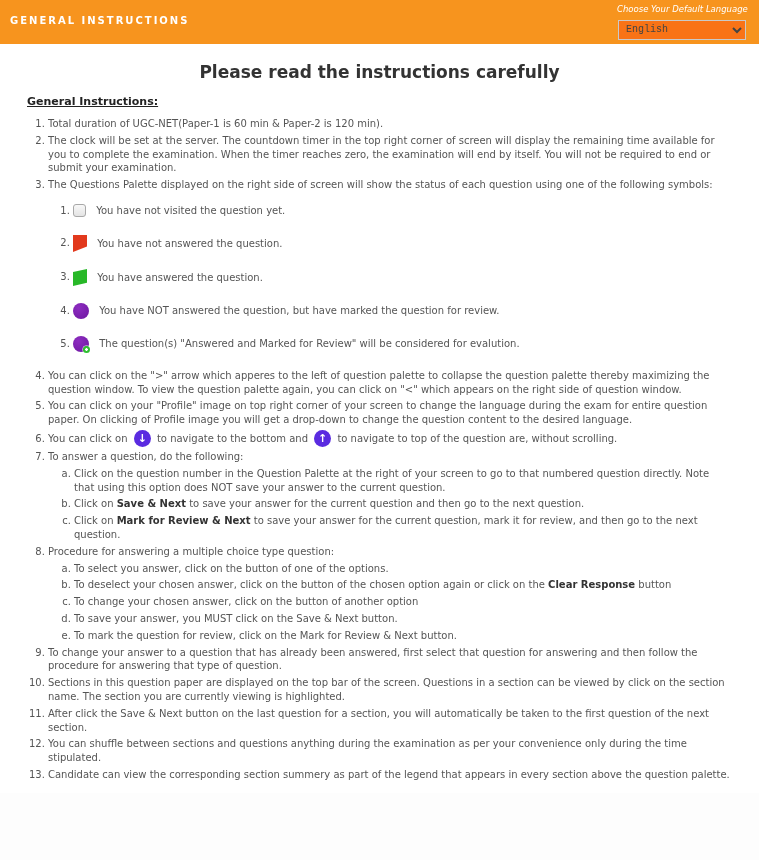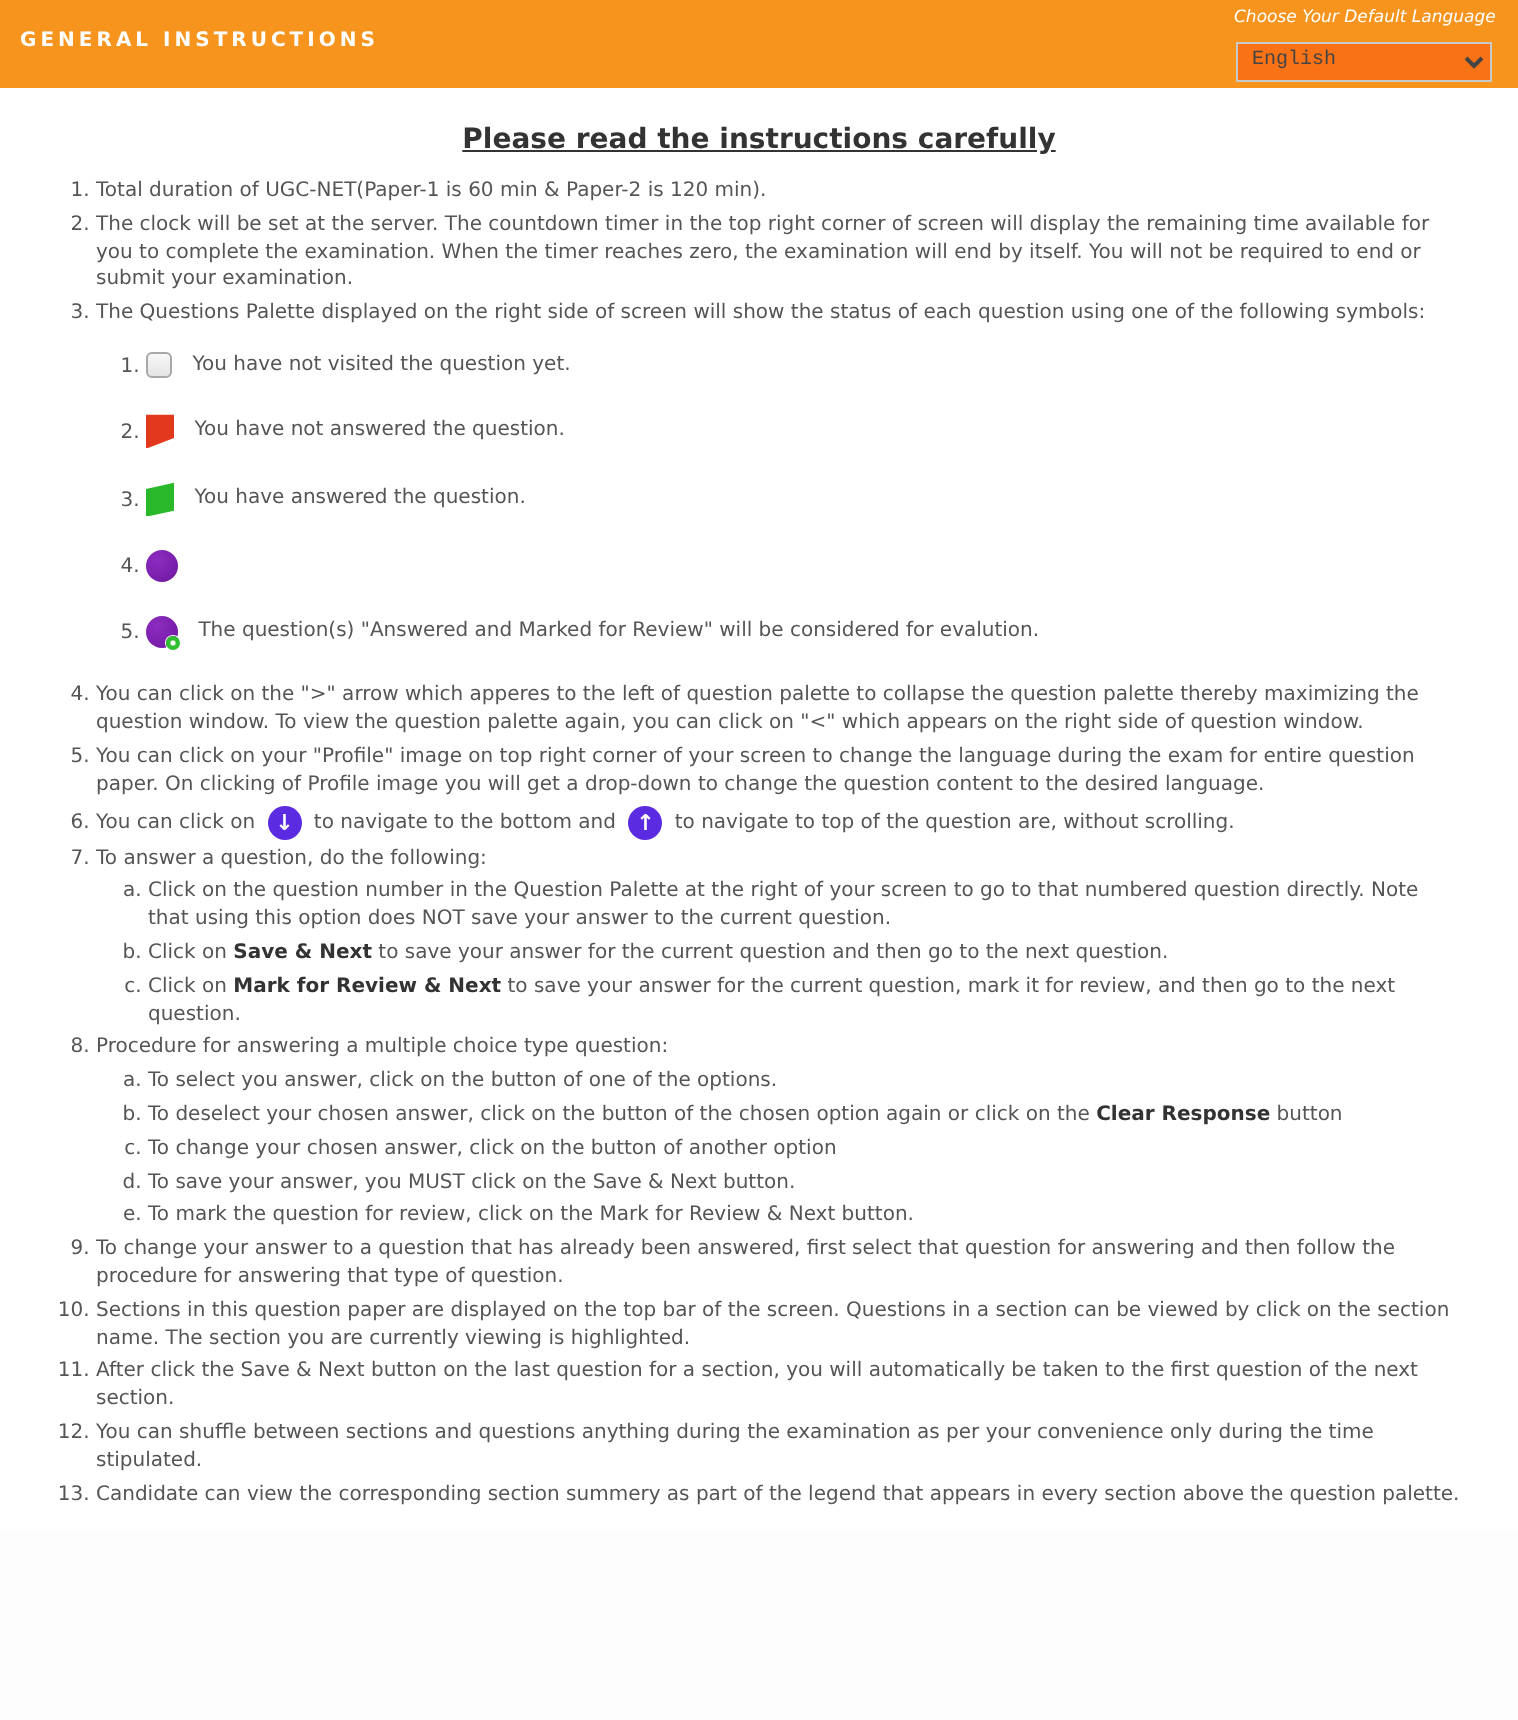--- a/index.html
+++ b/index.html
@@ -8,21 +8,21 @@
 
   
   .header { position:relative; background:#f7941e; height:44px; width:100%; }
   .header-title { position:absolute; left:10px; top:15px; color:#fff; font-weight:bold; font-size:10px; letter-spacing:2px; }
   .lang-box { position:absolute; right:12px; top:4px; width:130px; text-align:center; }
   .lang-label { color:#fff; font-size:8.5px; margin-bottom:3px; white-space:nowrap;font-style:italic; }
   .lang-select { width:128px; height:20px; font-size:10px; font-family:Liberation Mono, monospace; color:#444; background:#f97316; border:1px solid #c9c9c9; border-radius:0; padding:1px 3px; }
 
   
   .content { background:#fff; padding:12px 27px 8px 27px; }
-  .page-title { text-align:center; font-weight:bold; color:#333; font-size:14px; margin:6px 0 11px 0;text-decoration:underline; }
+  .page-title { text-align:center; font-weight:bold; color:#333; font-size:17px; margin:6px 0 11px 0; }
   .section-heading { font-size:11px; font-weight:bold; color:#222; text-decoration:underline; margin:13px 0 9px 0; }
 
   ol { margin:0 0 2px 0; padding-left:21px; }
   li { font-size:10px; line-height:1.38; margin-bottom:3px; color:#555; }
   ol.sub { padding-left:26px; margin-top:3px; }
   b { color:#333; }
 
   
   ol.symbols { padding-left:25px; margin:12px 0 16px 0; list-style-position:outside; }
   ol.symbols li { margin-bottom:17px; }
@@ -49,20 +49,21 @@
     <select class="lang-select">
       <option>English</option>
     </select>
   </div>
 </div>
 
 <div class="content">
 
   <div class="page-title">Please read the instructions carefully</div>
 
+  <div class="section-heading">General Instructions:</div>
 
   <ol start="1">
     <li>Total duration of UGC-NET(Paper-1 is 60 min &amp; Paper-2 is 120 min).</li>
     <li>The clock will be set at the server. The countdown timer in the top right corner of screen will display the remaining time available for you to complete the examination. When the timer reaches zero, the examination will end by itself. You will not be required to end or submit your examination.</li>
     <li>
       <span>The Questions Palette displayed on the right side of screen will show the status of each question using one of the following symbols:</span>
       <ol class="symbols">
         <li>
           <span class="icon icon-notvisited"></span>
           <span class="sym-text">You have not visited the question yet.</span>
@@ -70,20 +71,21 @@
         <li>
           <span class="icon icon-notanswered"></span>
           <span class="sym-text">You have not answered the question.</span>
         </li>
         <li>
           <span class="icon icon-answered"></span>
           <span class="sym-text">You have answered the question.</span>
         </li>
         <li>
           <span class="icon icon-review"></span>
+          <span class="sym-text">You have NOT answered the question, but have marked the question for review.</span>
         </li>
         <li>
           <span class="icon icon-review icon-review-answered"></span>
           <span class="sym-text">The question(s) "Answered and Marked for Review" will be considered for evalution.</span>
         </li>
       </ol>
     </li>
     <li>You can click on the "&gt;" arrow which apperes to the left of question palette to collapse the question palette thereby maximizing the question window. To view the question palette again, you can click on "&lt;" which appears on the right side of question window.</li>
     <li>You can click on your "Profile" image on top right corner of your screen to change the language during the exam for entire question paper. On clicking of Profile image you will get a drop-down to change the question content to the desired language.</li>
     <li>

